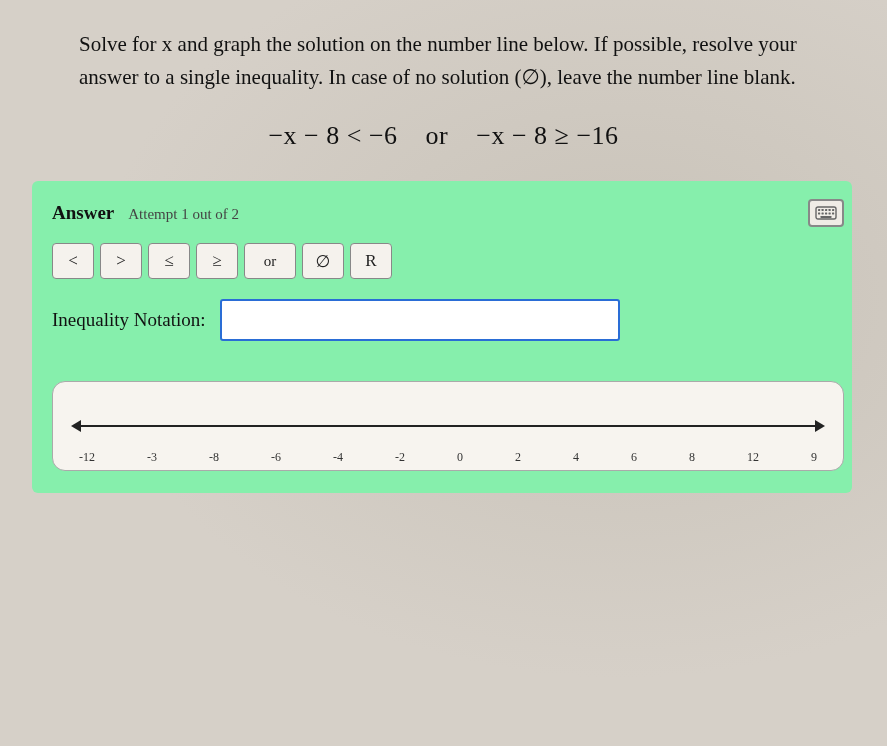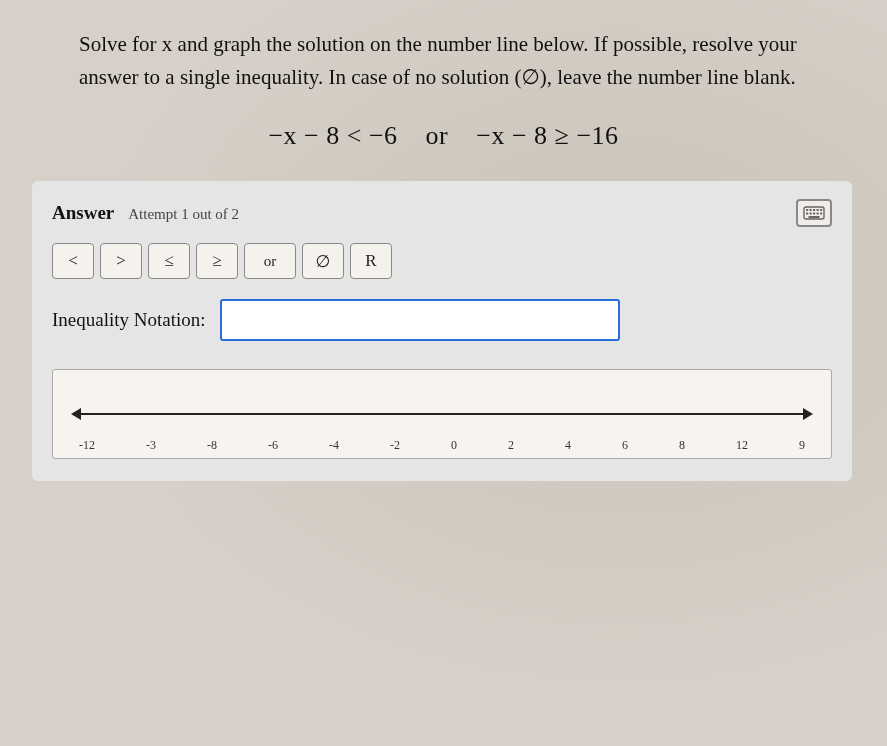--- a/index.html
+++ b/index.html
@@ -24,23 +24,23 @@
 
     .equation-line {
       font-size: 26px;
       text-align: center;
       margin: 10px 0 30px 0;
       color: #111;
       letter-spacing: 0.5px;
     }
 
     .answer-section {
-      background: #e5e5e5;
+      background: #86efac;
       border-radius: 6px;
-      padding: 18px 20px 22px 20px;
+      padding: 18px 8px 22px 20px;
       max-width: 820px;
     }
 
     .answer-header {
       display: flex;
       align-items: center;
       justify-content: space-between;
       margin-bottom: 16px;
     }
 
@@ -92,21 +92,21 @@
       align-items: center;
       justify-content: center;
       color: #222;
       font-family: Georgia, serif;
     }
 
     .inequality-row {
       display: flex;
       align-items: center;
       gap: 14px;
-      margin-bottom: 28px;
+      margin-bottom: 40px;
     }
 
     .inequality-label {
       font-size: 19px;
       color: #111;
       white-space: nowrap;
     }
 
     .inequality-input {
       flex: 1;
@@ -122,21 +122,21 @@
     }
 
     .number-line-label {
       font-size: 19px;
       color: #111;
       margin-bottom: 12px;
     }
 
     .number-line-container {
       border: 1.5px solid #aaa;
-      border-radius: 3px;
+      border-radius: 13px;
       background: #f7f4ef;
       padding: 18px 16px 10px 16px;
       position: relative;
       height: 90px;
     }
 
     .number-line-wrapper {
       position: relative;
       width: 100%;
       height: 40px;

